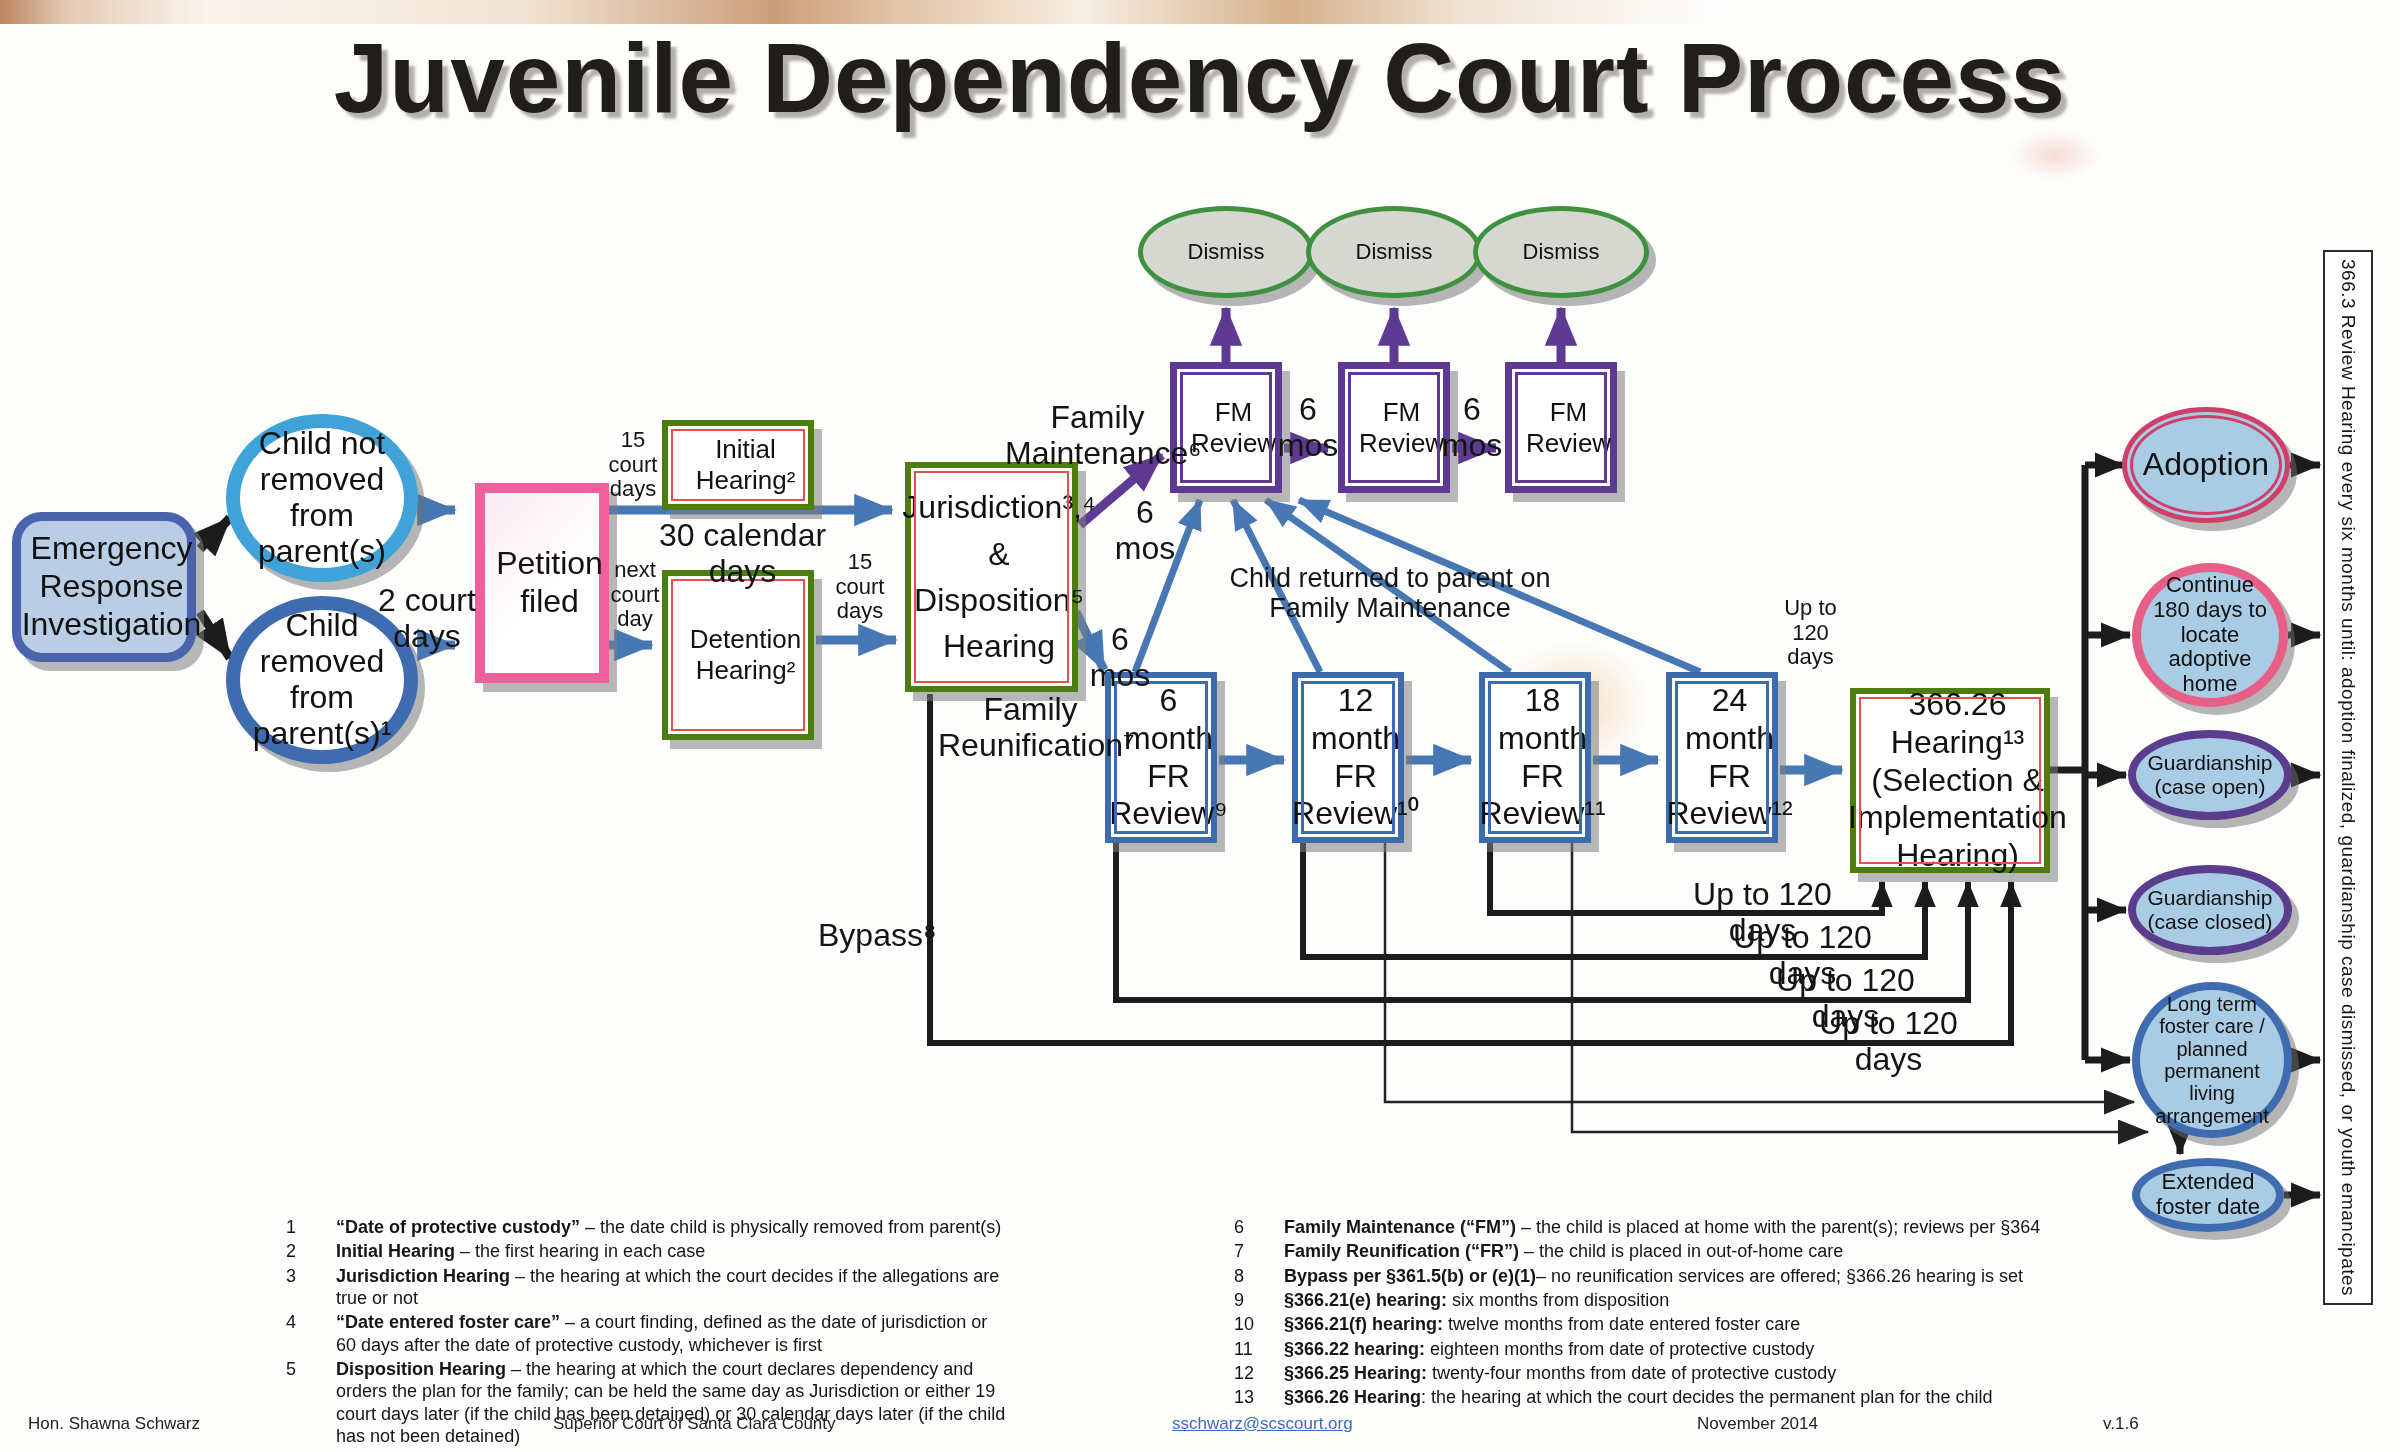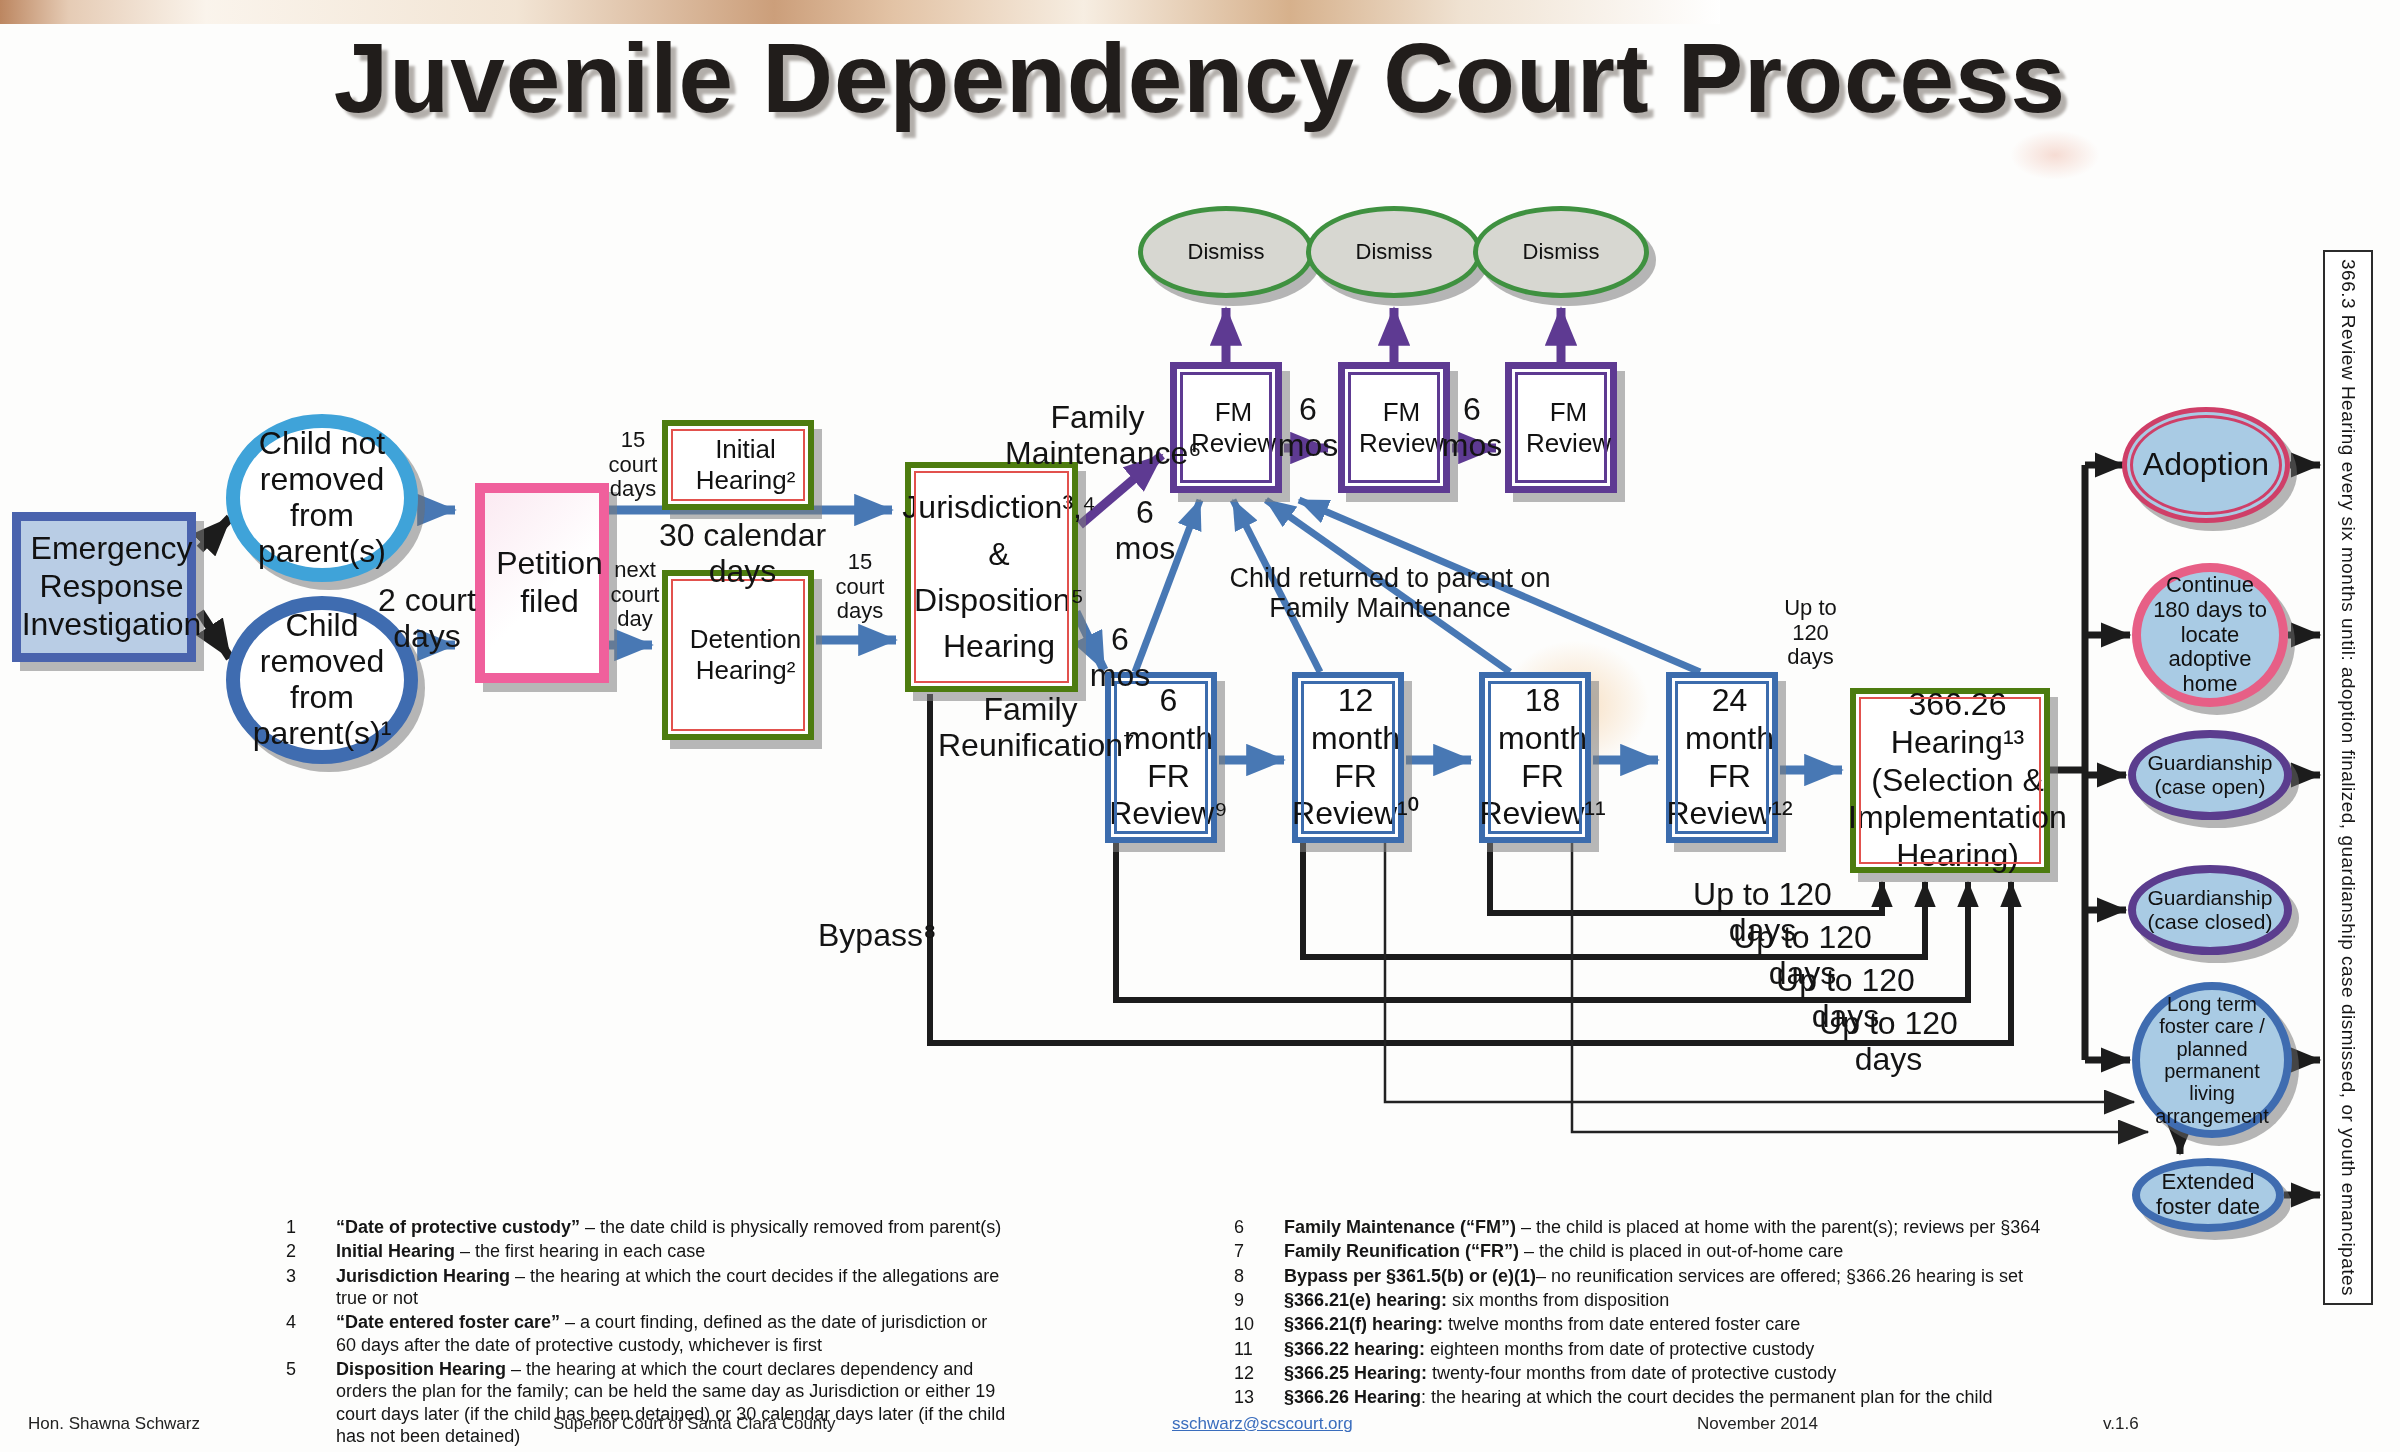--- a/index.html
+++ b/index.html
@@ -123,21 +123,21 @@
       <path d="M2085,1060 L2130,1060" marker-end="url(#mk)"></path>
       <path d="M2180,1140 L2180,1154" marker-end="url(#mk)"></path>
       <path d="M2290,465 L2320,465" marker-end="url(#mk)"></path>
       <path d="M2288,635 L2320,635" marker-end="url(#mk)"></path>
       <path d="M2292,775 L2320,775" marker-end="url(#mk)"></path>
       <path d="M2292,1060 L2320,1060" marker-end="url(#mk)"></path>
       <path d="M2284,1195 L2320,1195" marker-end="url(#mk)"></path>
     </g>
   </svg>
 
-  <div class="box bl-navy shadow f24" style="left:12px;top:512px;width:184px;height:150px;"><span>Emergency
+  <div class="box bl-navy shadow f24" style="left:12px;top:512px;width:184px;height:150px;border-radius:30px;"><span>Emergency
 Response
 Investigation</span></div>
 
   <div class="ell e-cyan eshadow f24" style="left:226px;top:414px;width:192px;height:168px;"><span>Child not
 removed
 from
 parent(s)</span></div>
   <div class="ell e-blue eshadow f24" style="left:226px;top:596px;width:192px;height:168px;"><span>Child
 removed
 from

